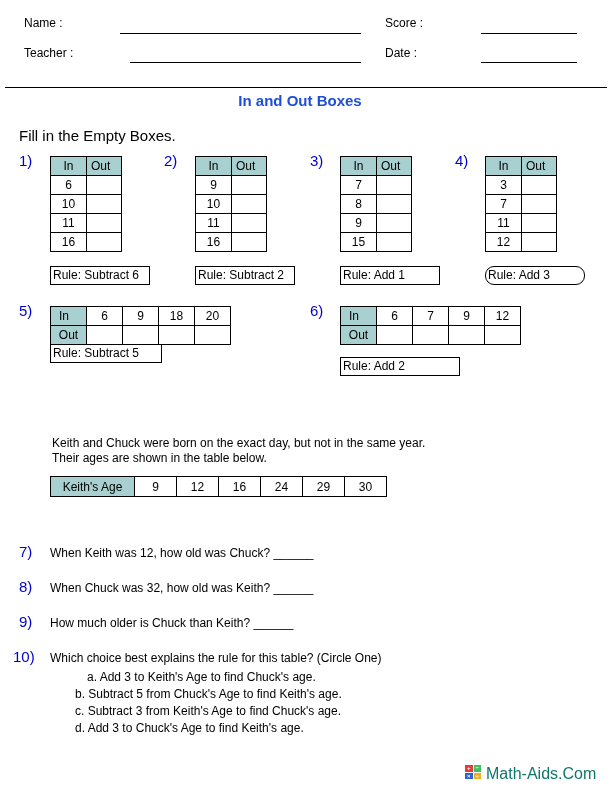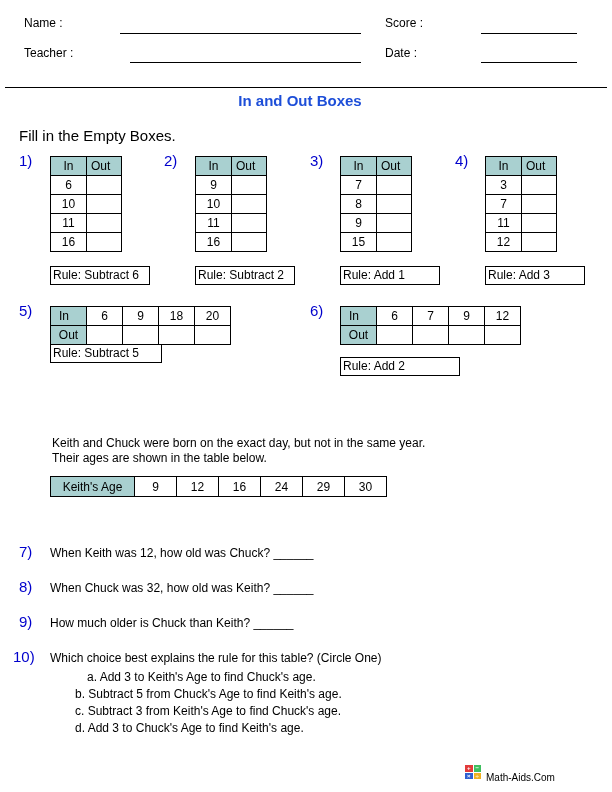--- a/index.html
+++ b/index.html
@@ -24,21 +24,21 @@
   table.ages td { border:1px solid #000; height:20px; padding:0; font-size:12px;
                   text-align:center; box-sizing:border-box; }
   table.ages td.head { background:#a9d0d0; width:84px; }
   table.ages td.val { width:42px; }
   .q { font-size:12px; }
   .choice { font-size:12px; }
   .logo-icon { width:16px; height:14px; display:grid; grid-template-columns:1fr 1fr;
                grid-template-rows:1fr 1fr; gap:1px; }
   .logo-icon span { display:block; font-size:6px; line-height:6px; text-align:center;
                     font-weight:bold; color:#fff; }
-  .brand { font-size:10px; color:#000000;margin-top:7px; }
+  .brand { font-size:16px; color:#0f766e; }
 </style>
 </head>
 <body>
 
 <div class="abs hdr-label" style="left:24px;top:16px;">Name :</div>
 <div class="abs hdr-line" style="left:120px;width:241px;top:33px;"></div>
 <div class="abs hdr-label" style="left:385px;top:16px;">Score :</div>
 <div class="abs hdr-line" style="left:481px;width:96px;top:33px;"></div>
 
 <div class="abs hdr-label" style="left:24px;top:46px;">Teacher :</div>
@@ -149,21 +149,21 @@
         <tr>
           <td>11</td>
           <td></td>
         </tr>
         <tr>
           <td>12</td>
           <td></td>
         </tr>
       </tbody>
     </table>
-    <div class="abs rulebox" style="left: 485px; top: 266px; width: 100px;">Rule: Add 3</div>
+    <div class="abs rulebox" style="left: 485px; top: 266px; width: 100px; border-radius: 9px;">Rule: Add 3</div>
   </div>
 
 <div id="htables">
     <div class="abs qnum" style="left: 19px; top: 302px;">5)</div>
     <table class="io" style="left: 50px; top: 306px;">
       <tbody>
         <tr>
           <td class="head" style="width:36px;text-align:left;padding-left:8px">In</td>
           <td style="width:36px">6</td>
           <td style="width:36px">9</td>

